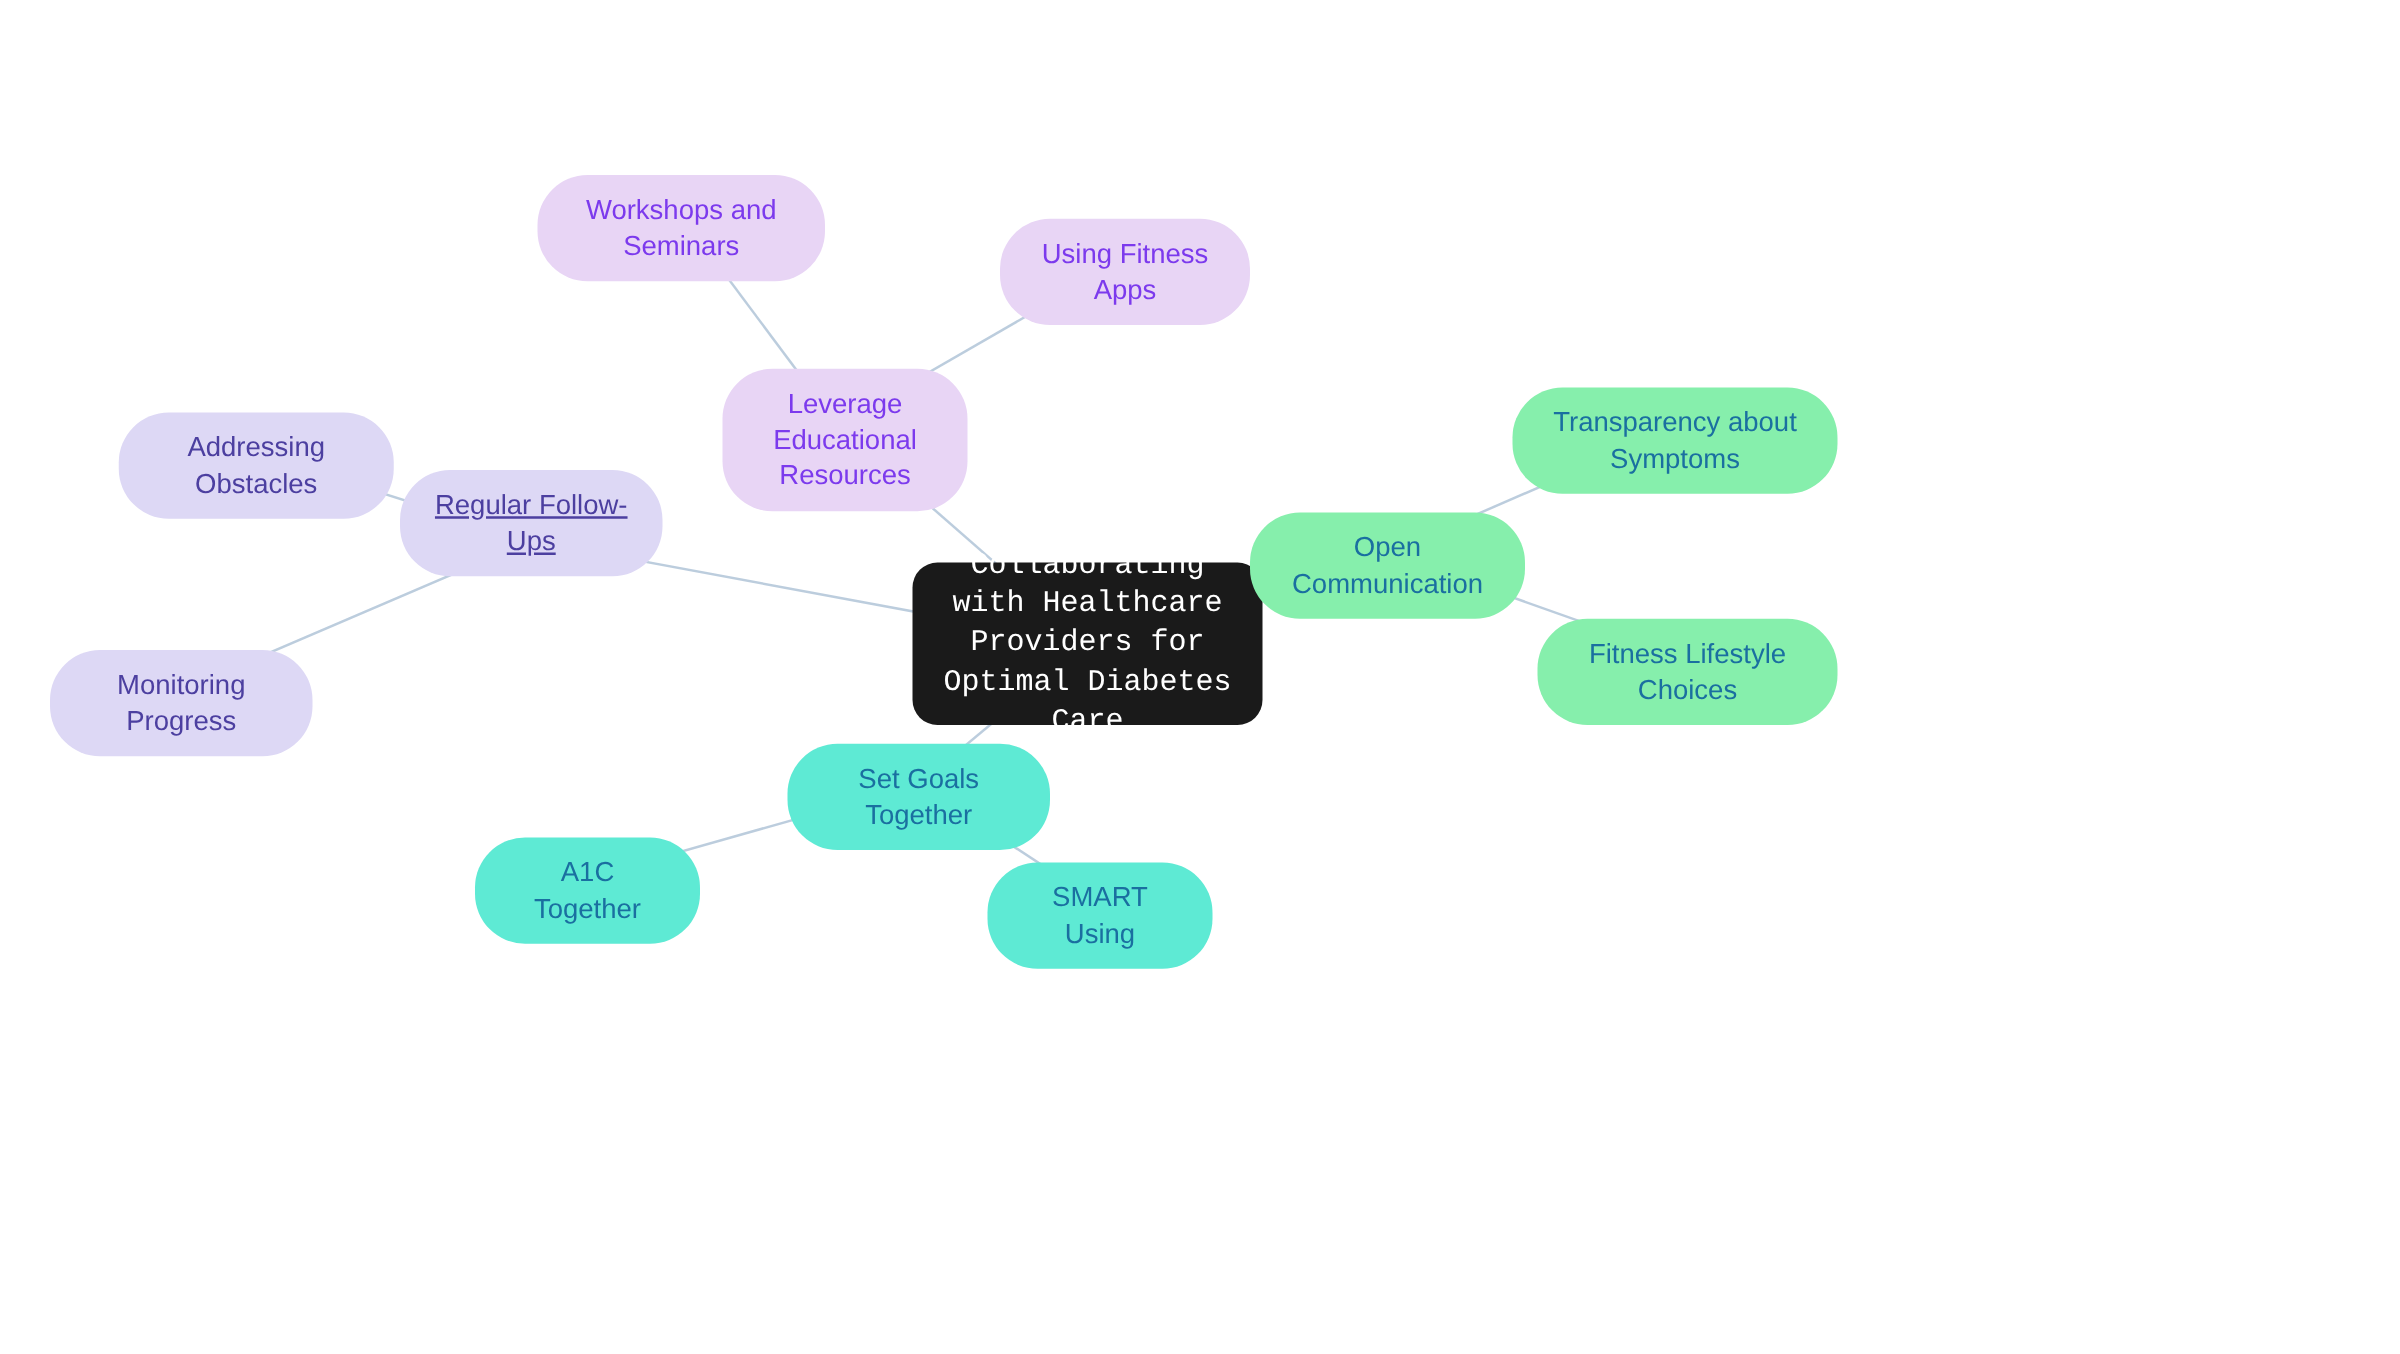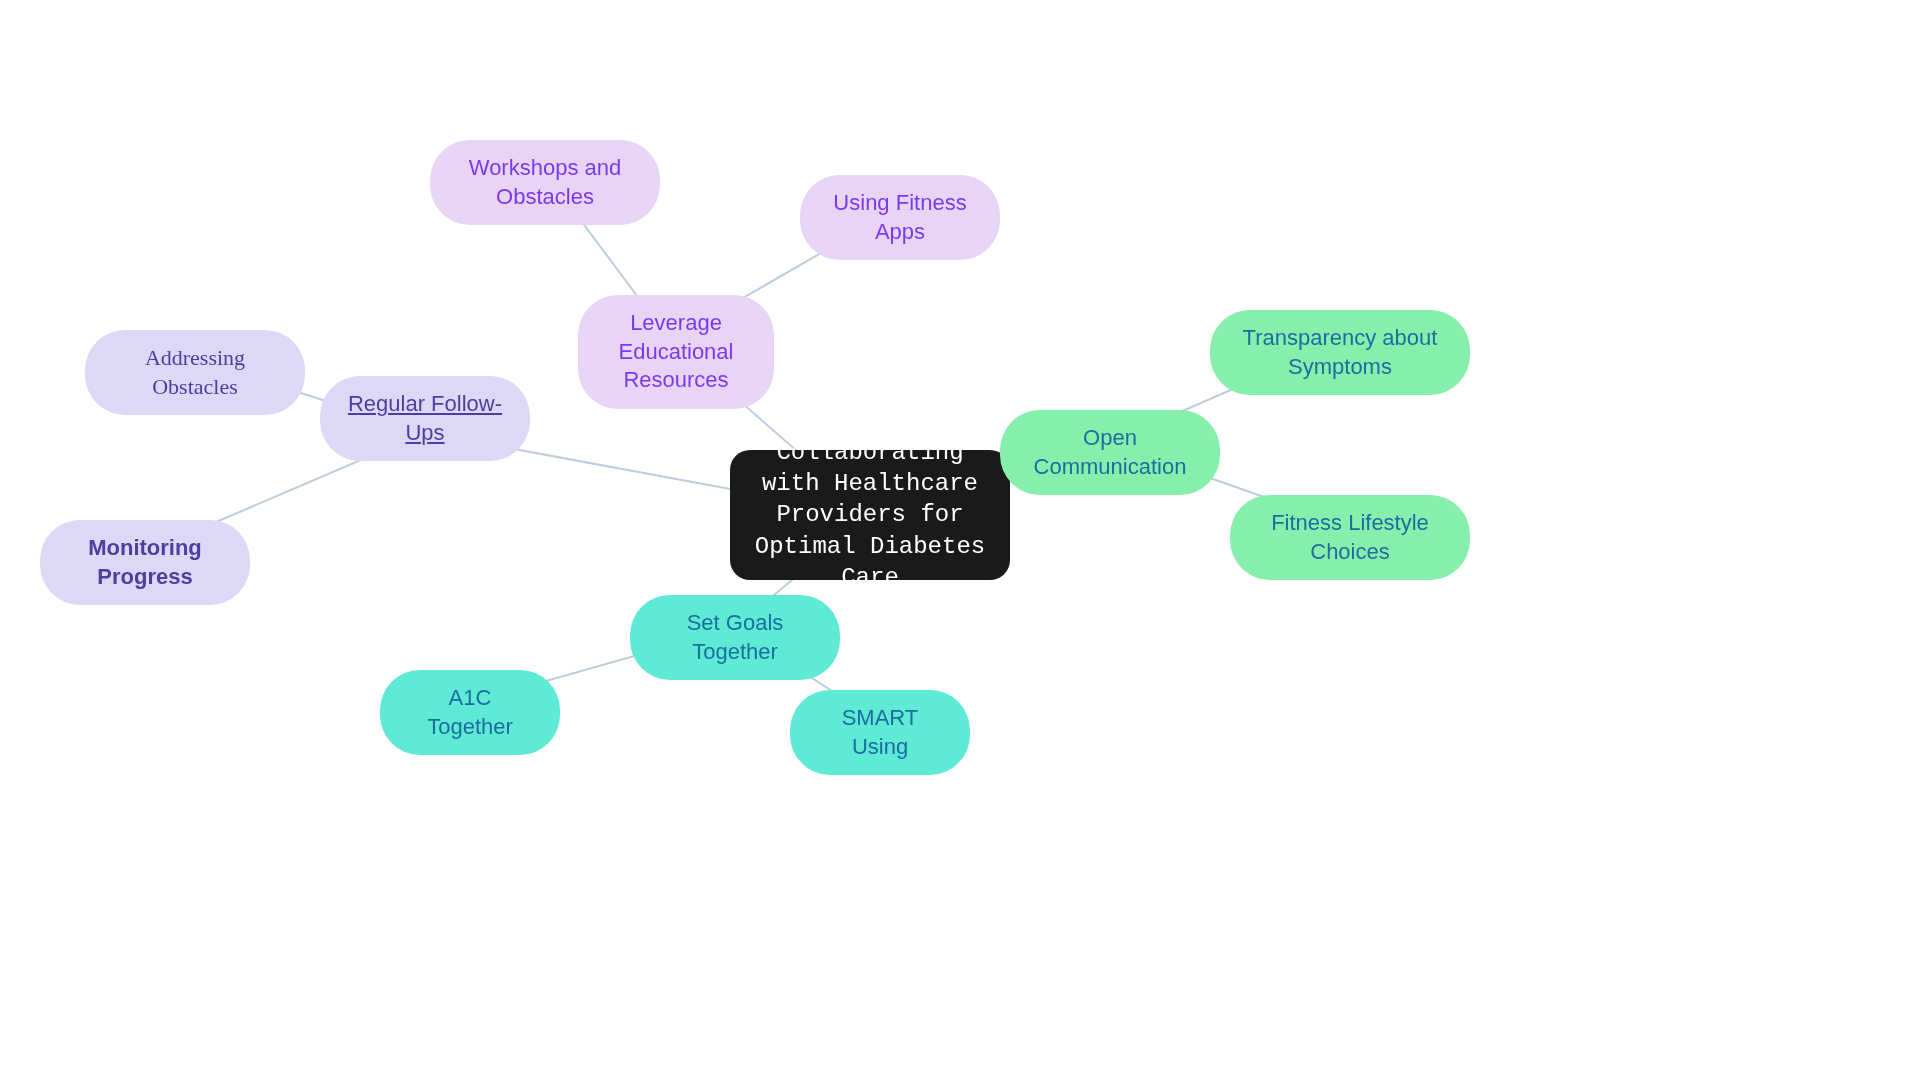--- a/index.html
+++ b/index.html
@@ -83,25 +83,25 @@
       <line x1="1110" y1="442.5" x2="1340" y2="342.5" stroke="#a0b8d0" stroke-width="2" opacity="0.7"></line>
       <line x1="1110" y1="442.5" x2="1350" y2="527.5" stroke="#a0b8d0" stroke-width="2" opacity="0.7"></line>
       <line x1="870" y1="515" x2="735" y2="627.5" stroke="#a0b8d0" stroke-width="2" opacity="0.7"></line>
       <line x1="735" y1="627.5" x2="470" y2="702.5" stroke="#a0b8d0" stroke-width="2" opacity="0.7"></line>
       <line x1="735" y1="627.5" x2="880" y2="722.5" stroke="#a0b8d0" stroke-width="2" opacity="0.7"></line>
     </svg>
   <div id="nodes-container">
       <div class="node node-center" style="left: 730px; top: 450px; width: 280px; height: 130px; font-family: Liberation Mono, monospace;">Collaborating with Healthcare Providers for Optimal Diabetes Care</div>
       <div class="node node-purple" style="left: 578px; top: 295px; width: 196px; min-height: 90px;">Leverage Educational
 Resources</div>
-      <div class="node node-purple" style="left: 430px; top: 140px; width: 230px; min-height: 65px;">Workshops and Obstacles</div>
+      <div class="node node-purple" style="left: 430px; top: 140px; width: 230px; min-height: 65px;">Workshops and Seminars</div>
       <div class="node node-purple" style="left: 800px; top: 175px; width: 200px; min-height: 65px;">Using Fitness Apps</div>
       <div class="node node-lavender" style="left: 320px; top: 376px; width: 210px; min-height: 65px; text-decoration: underline;">Regular Follow-Ups</div>
-      <div class="node node-lavender" style="left: 85px; top: 330px; width: 220px; min-height: 65px; font-family: Liberation Serif, serif;">Addressing Obstacles</div>
-      <div class="node node-lavender" style="left: 40px; top: 520px; width: 210px; min-height: 65px; font-weight: bold;">Monitoring Progress</div>
+      <div class="node node-lavender" style="left: 95px; top: 330px; width: 220px; min-height: 65px;">Addressing Obstacles</div>
+      <div class="node node-lavender" style="left: 40px; top: 520px; width: 210px; min-height: 65px;">Monitoring Progress</div>
       <div class="node node-blue" style="left: 1000px; top: 410px; width: 220px; min-height: 65px;">Open Communication</div>
       <div class="node node-blue" style="left: 1210px; top: 310px; width: 260px; min-height: 65px;">Transparency about Symptoms</div>
       <div class="node node-blue" style="left: 1230px; top: 495px; width: 240px; min-height: 65px;">Fitness Lifestyle Choices</div>
       <div class="node node-teal" style="left: 630px; top: 595px; width: 210px; min-height: 65px;">Set Goals Together</div>
       <div class="node node-teal" style="left: 380px; top: 670px; width: 180px; min-height: 65px;">A1C Together</div>
       <div class="node node-teal" style="left: 790px; top: 690px; width: 180px; min-height: 65px;">SMART Using</div>
     </div>
 </div>
 
 </body></html>

